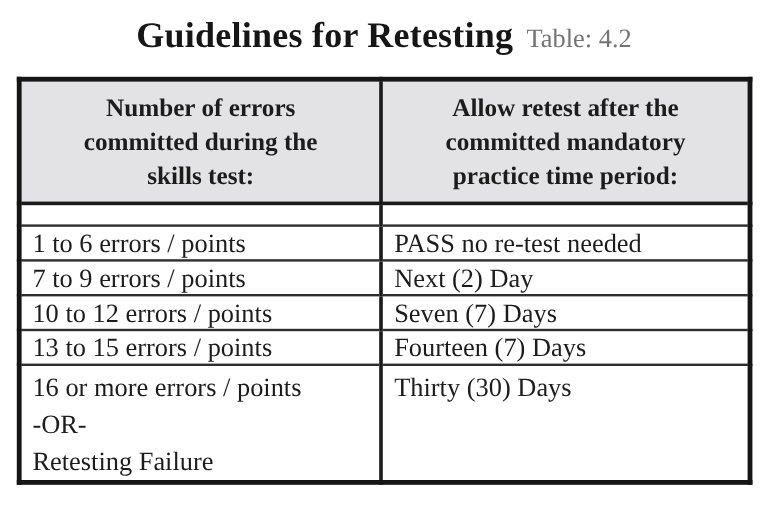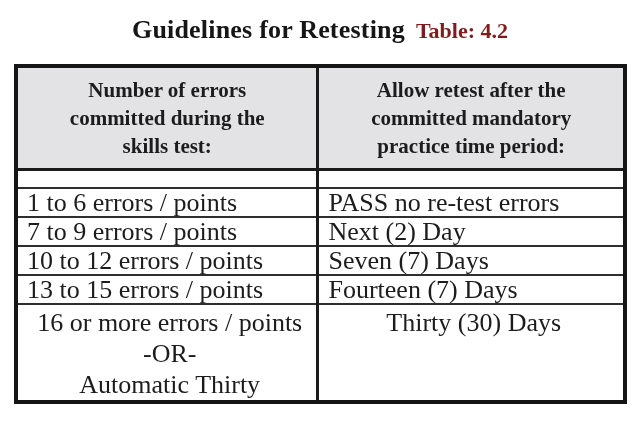--- a/index.html
+++ b/index.html
@@ -20,29 +20,28 @@
     position: absolute;
     top: 13px;
     left: 0;
     width: 640px;
     text-align: center;
     line-height: 34px;
     white-space: nowrap;
   }
   .title-main {
     font-weight: bold;
-    font-size: 26px;
+    font-size: 30px;
     color: #161616;
     letter-spacing: 0.2px;
   }
   .title-table-label {
     font-size: 22px;
-    color: #7f1d1d;
+    color: #737373;
     margin-left: 11px;
-    font-weight: bold;
   }
   table.retest-table {
     position: absolute;
     left: 14px;
     top: 64px;
     width: 613px;
     border-collapse: collapse;
     table-layout: fixed;
     background: #ffffff;
     border: 4px solid #151515;
@@ -58,41 +57,40 @@
     vertical-align: middle;
     height: 100px;
     border-bottom: 3px solid #1a1a1a;
     padding: 0 4px;
   }
   .retest-table th.cell-left,
   .retest-table td.cell-left {
     border-right: 3px solid #1a1a1a;
   }
   .retest-table td {
-    font-size: 26px;
+    font-size: 22px;
     line-height: 27px;
     height: 27px;
     vertical-align: middle;
     padding: 0 4px 0 9px;
     border-bottom: 2px solid #2e2e2e;
     white-space: nowrap;
     overflow: hidden;
   }
   .retest-table tr.empty-row td {
     height: 16px;
     line-height: 16px;
   }
   .retest-table tr.tall-row td {
     height: 90px;
     vertical-align: top;
     border-bottom: none;
     line-height: 31px;
     padding-top: 2px;
     white-space: normal;
-    text-align: center;
   }
 </style>
 </head>
 <body>
 
 <div class="page">
 
   <div class="title-bar">
     <span class="title-main">Guidelines for Retesting</span><span class="title-table-label">Table: 4.2</span>
   </div>
@@ -117,39 +115,39 @@
       </tr>
     </thead>
     <tbody>
       <tr class="empty-row">
         <td class="cell-left"></td>
         <td class="cell-right"></td>
       </tr>
 
       <tr>
         <td class="cell-left">1 to 6 errors / points</td>
-        <td class="cell-right">PASS no re-test errors</td>
+        <td class="cell-right">PASS no re-test needed</td>
       </tr>
       <tr>
         <td class="cell-left">7 to 9 errors / points</td>
         <td class="cell-right">Next (2) Day</td>
       </tr>
       <tr>
         <td class="cell-left">10 to 12 errors / points</td>
         <td class="cell-right">Seven (7) Days</td>
       </tr>
       <tr>
         <td class="cell-left">13 to 15 errors / points</td>
         <td class="cell-right">Fourteen (7) Days</td>
       </tr>
 
       <tr class="tall-row">
         <td class="cell-left">
           <div>16 or more errors / points</div>
           <div>-OR-</div>
-          <div>Automatic Thirty</div>
+          <div>Retesting Failure</div>
         </td>
         <td class="cell-right">Thirty (30) Days</td>
       </tr>
     </tbody>
   </table>
 
 </div>
 
 </body></html>

